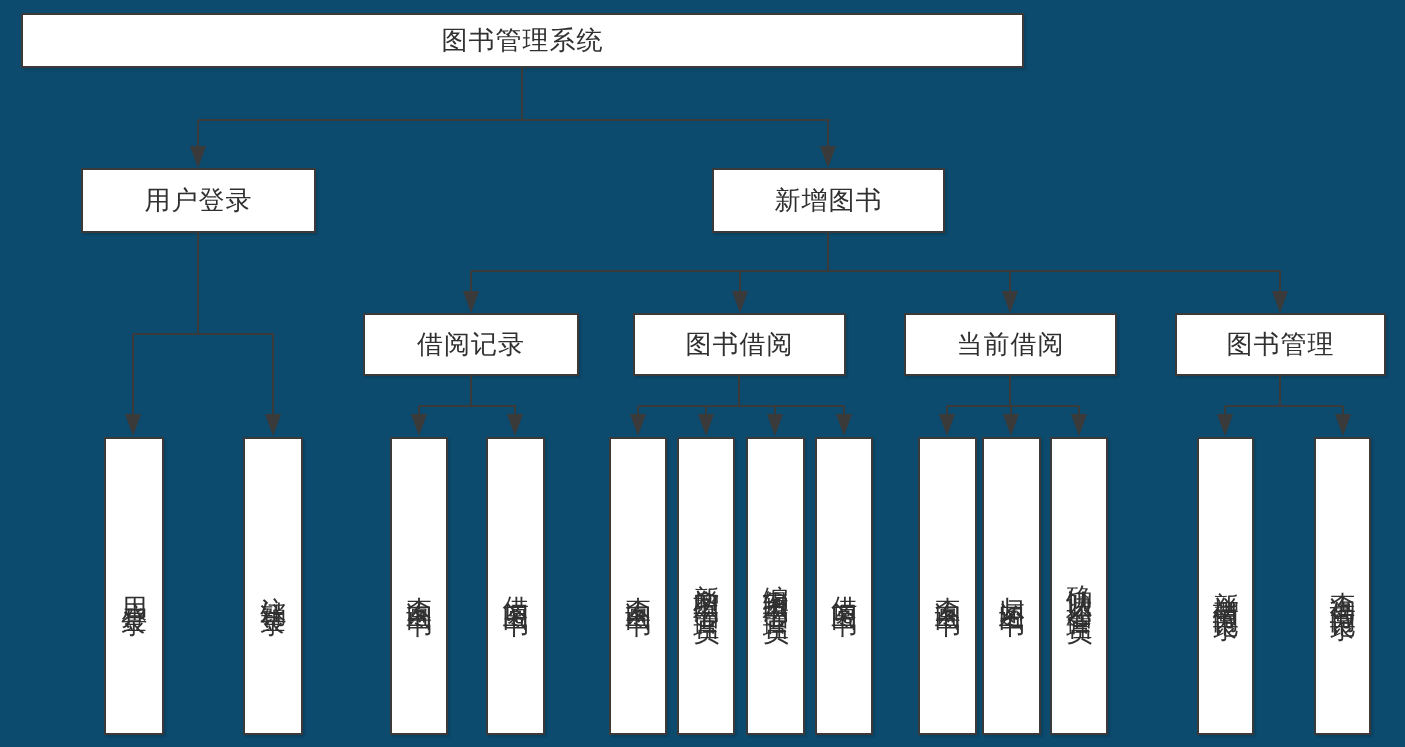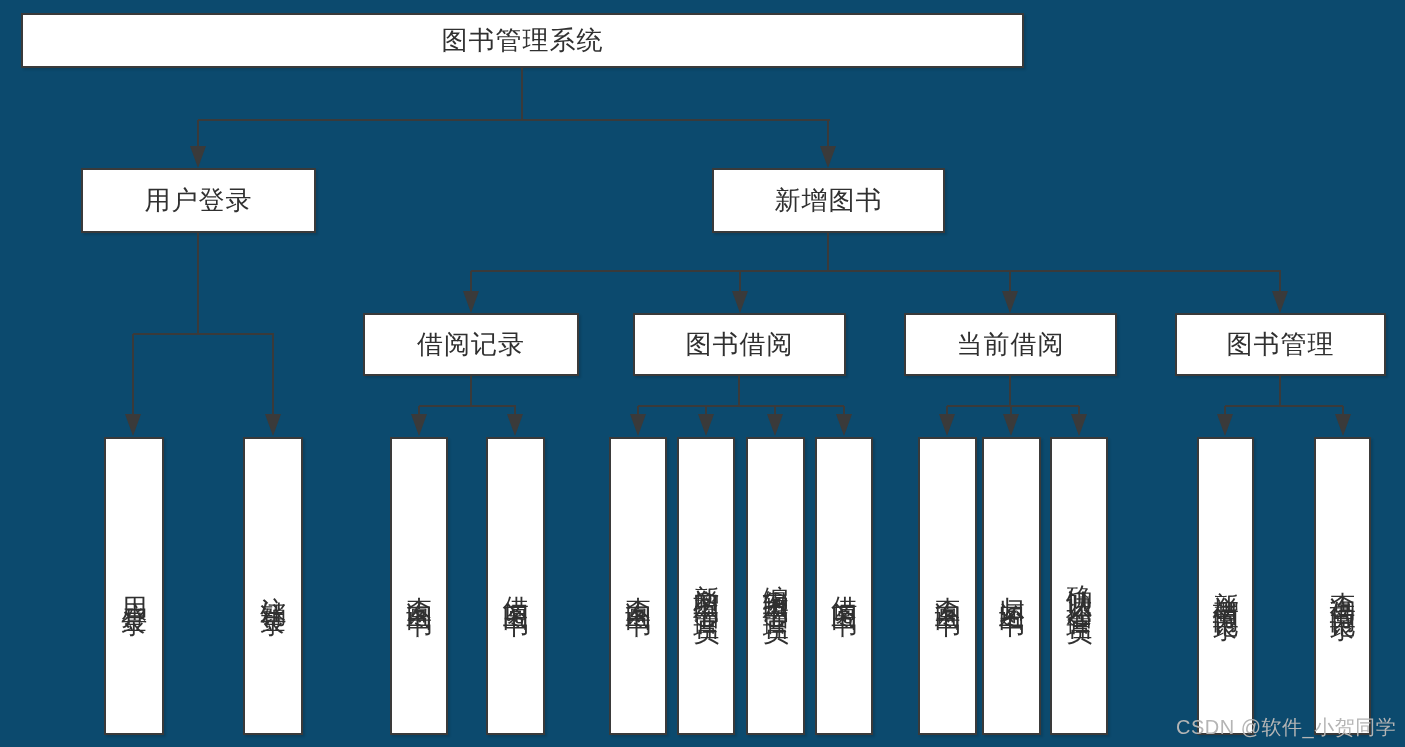--- a/index.html
+++ b/index.html
@@ -194,15 +194,14 @@
     <span class="vlabel">确认归还（管理员）</span>
   </div>
 
   <div class="node leaf" style="left:1197px;top:437px;width:57px;height:298px">
     <span class="vlabel">新增借阅记录</span>
   </div>
   <div class="node leaf" style="left:1314px;top:437px;width:57px;height:298px">
     <span class="vlabel">查询借阅记录</span>
   </div>
 
-  <div class="watermark">CSDN @软件_小贺同学</div>
 
 </div>
 
 </body></html>

